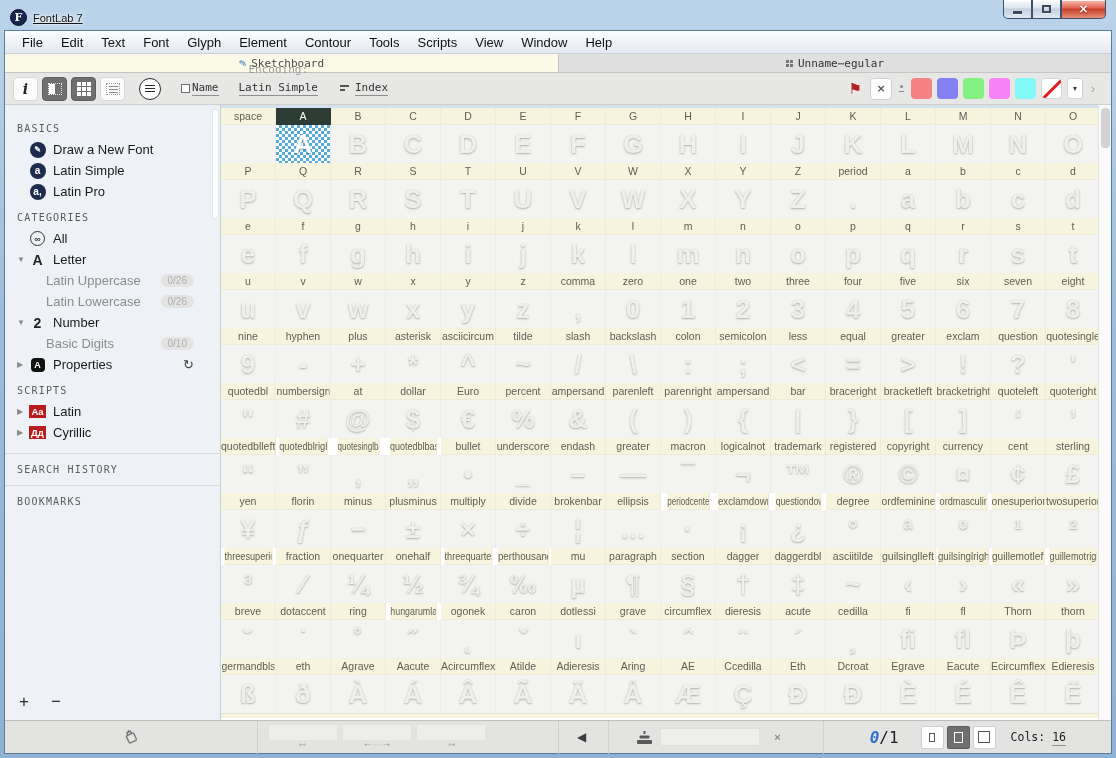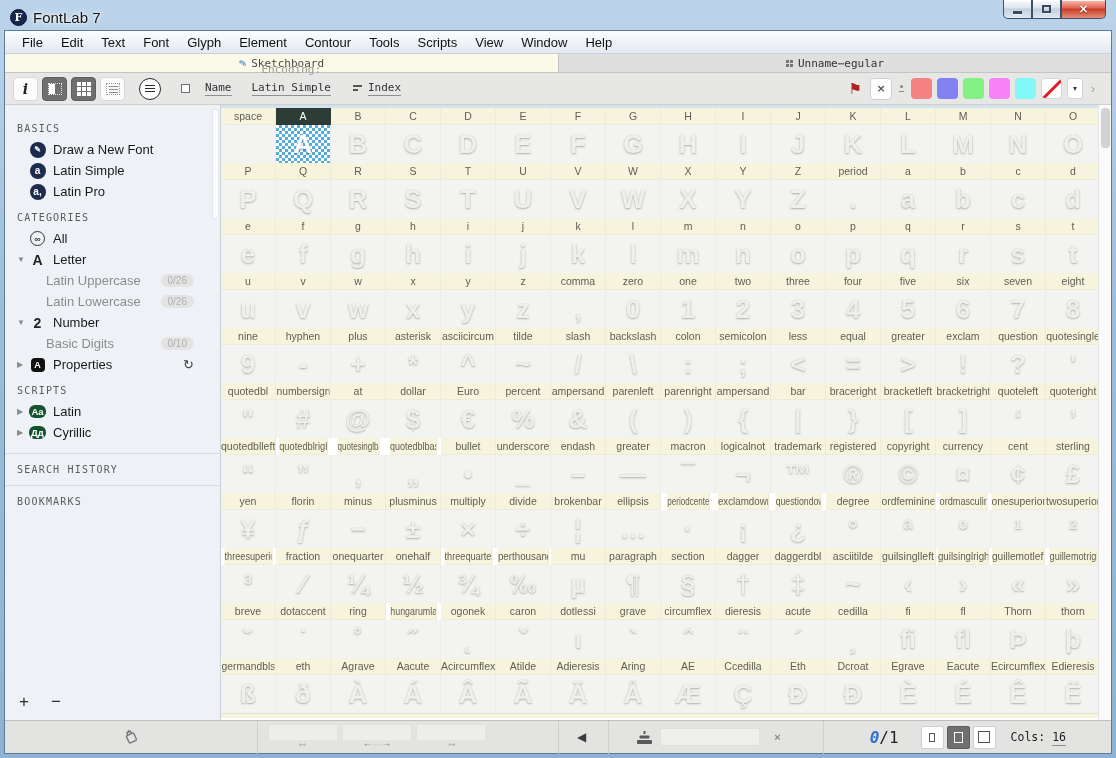--- a/index.html
+++ b/index.html
@@ -2,21 +2,21 @@
 <html><head>
 <meta charset="utf-8">
 <style>
   * { margin:0; padding:0; box-sizing:border-box; }
   html,body { width:1116px; height:758px; overflow:hidden; font-family:"Liberation Sans",sans-serif; }
 
   
   #frame { width:1116px; height:758px; background:linear-gradient(#bcd4ea,#9dbeda 40%,#8fb2d2); padding:0 4px 4px; }
   #titlebar { height:30px; display:flex; align-items:center; padding:5px 4px 0 6px; position:relative; }
   #fl-logo { width:17px; height:17px; border-radius:50%; background:#18264c; color:#fff; font:bold 11px "DejaVu Serif",serif; display:flex; align-items:center; justify-content:center; margin-right:6px; border:1px solid #0d1530;}
-  #title-text { font-size:15px; color:#151515; text-shadow:0 0 3px #fff, 0 0 6px #fff; }
+  #title-text { font-size:11px; color:#151515; text-shadow:0 0 3px #fff, 0 0 6px #fff;text-decoration:underline; }
   #win-controls { position:absolute; top:0; right:6px; display:flex; }
   .win-btn { width:29px; height:19px; border:1px solid #3f5168; border-top:none; background:linear-gradient(#fdfdfd,#dbe4ee 45%,#c2cfdd 50%,#dfe9f2); display:flex; align-items:center; justify-content:center; box-shadow:inset 0 1px 0 rgba(255,255,255,.85); cursor:default;}
   .win-btn.first { border-radius:0 0 0 5px; }
   .win-btn.close { width:45px; border-radius:0 0 5px 0; background:linear-gradient(#f6c0b2,#e2624f 45%,#c33d28 50%,#e78f77); }
   .win-glyph-min { width:9px; height:3px; background:#3b4a5c; box-shadow:0 1px 0 rgba(255,255,255,.7); margin-top:6px;}
   .win-glyph-max { width:9px; height:8px; border:2px solid #3b4a5c; box-shadow:0 1px 0 rgba(255,255,255,.6);}
   .win-glyph-close { color:#fff; font:bold 12px "DejaVu Sans",sans-serif; text-shadow:0 1px 1px #7a1508; }
 
   #app { height:724px; background:#fff; border:1px solid #5c7a99; display:flex; flex-direction:column; }
 
@@ -44,21 +44,21 @@
   .ico-grid9 { display:grid; grid-template-columns:4px 4px 4px; grid-gap:1px; }
   .ico-grid9 i { width:4px; height:4px; background:#fff; }
   .ico-list { width:14px; height:12px; border:1px dotted #9a9a9a; position:relative; }
   .ico-list::before { content:""; position:absolute; left:2px; top:2px; width:9px; height:1.5px; background:#8b8b8b; box-shadow:0 3px 0 #8b8b8b, 0 6px 0 #8b8b8b; }
   #btn-circle-menu { width:22px; height:22px; border-radius:50%; background:#fff; border:1.5px solid #2b2b2b; margin:0 6px 0 10px; display:flex; align-items:center; justify-content:center;}
   .ico-lines { width:10px; height:7px; background:repeating-linear-gradient(#2b2b2b 0 1.5px, transparent 1.5px 3px); }
 
   .mono { font-family:"DejaVu Sans Mono",monospace; font-size:11px; color:#333; }
   .lnk { border-bottom:1px solid #8f8f8f; padding-bottom:1px; cursor:default;}
   .dim { color:#9a9a9a; }
-  #name-group { display:flex; align-items:center; gap:15px; margin-left:14px; }
+  #name-group { display:flex; align-items:center; gap:2px; margin-left:14px; }
   .chk { width:9px; height:9px; border:1px solid #6e6e6e; background:#fff; }
   #encoding-group { display:flex; align-items:center; gap:5px; margin-left:20px;flex-direction:column; }
   #index-group { display:flex; align-items:center; gap:5px; margin-left:22px; }
   .sort-icon { width:10px; height:9px; position:relative; }
   .sort-icon::before { content:""; position:absolute; top:1px; left:0; width:9px; height:1.6px; background:#555; }
   .sort-icon::after { content:""; position:absolute; top:5px; left:0; width:5px; height:1.6px; background:#555; }
 
   #tb-right { margin-left:auto; display:flex; align-items:center; }
   .flag-icon { color:#b22222; font-size:15px; margin-right:8px; }
   .x-btn { width:22px; height:22px; background:#fff; border:1px solid #d0d0d0; border-radius:4px; display:flex; align-items:center; justify-content:center; font:bold 11px "DejaVu Sans",sans-serif; color:#555; }
@@ -83,21 +83,21 @@
   .sb-item { height:21px; display:flex; align-items:center; padding-left:12px; position:relative; }
   .sb-item .arrow { width:12px; font-size:8px; color:#8a8a8a; flex:none;}
   .sb-item .noarrow { width:12px; flex:none;}
   .sb-ico { width:17px; height:17px; margin-right:7px; flex:none; display:flex; align-items:center; justify-content:center; }
   .circ-dark { width:16px; height:16px; border-radius:50%; background:#1c2b4e; color:#fff; display:flex; align-items:center; justify-content:center; font-size:10px; font-weight:bold;}
   .circ-out { width:15px; height:15px; border-radius:50%; border:1.5px solid #333; color:#333; display:flex; align-items:center; justify-content:center; font-size:9px; font-weight:bold;}
   .big-letter { font-weight:bold; font-size:14px; color:#222; }
   .nib { width:14px; height:14px; background:#111; border-radius:4px; color:#fff; display:flex; align-items:center; justify-content:center; font-size:9px; font-weight:bold;}
   .layers-ico { display:flex; flex-direction:column; gap:1.5px; }
   .layers-ico i { width:12px; height:3px; background:#3a3a3a; border-radius:40%/100%; }
-  .badge-ico { background:#14532d; color:#fff; font-size:9.5px; font-weight:bold; padding:1px 2px; border-radius:6px; }
+  .badge-ico { background:#b91c1c; color:#fff; font-size:9.5px; font-weight:bold; padding:1px 2px; border-radius:0; }
   .sb-label {}
   .sb-item.sub { color:#8c8c8c; }
   .sb-item.sub .sb-label { margin-left:29px; }
   .pill { position:absolute; right:26px; background:#e3e3e3; color:#b0b0b0; font-size:10px; border-radius:8px; padding:1px 7px; }
   .refresh { position:absolute; right:26px; color:#444; font-size:13px; }
   #sb-plusminus { position:absolute; bottom:8px; left:14px; font-size:17px; color:#2b2b2b; display:flex; gap:22px; }
   #sb-scroll { position:absolute; right:1px; top:4px; width:7px; height:110px; background:#fcfdfe; border-radius:3px; border:1px solid #e2e6ea;}
 
   
   #gridwrap { flex:1; position:relative; background:#fff; overflow:hidden; }

